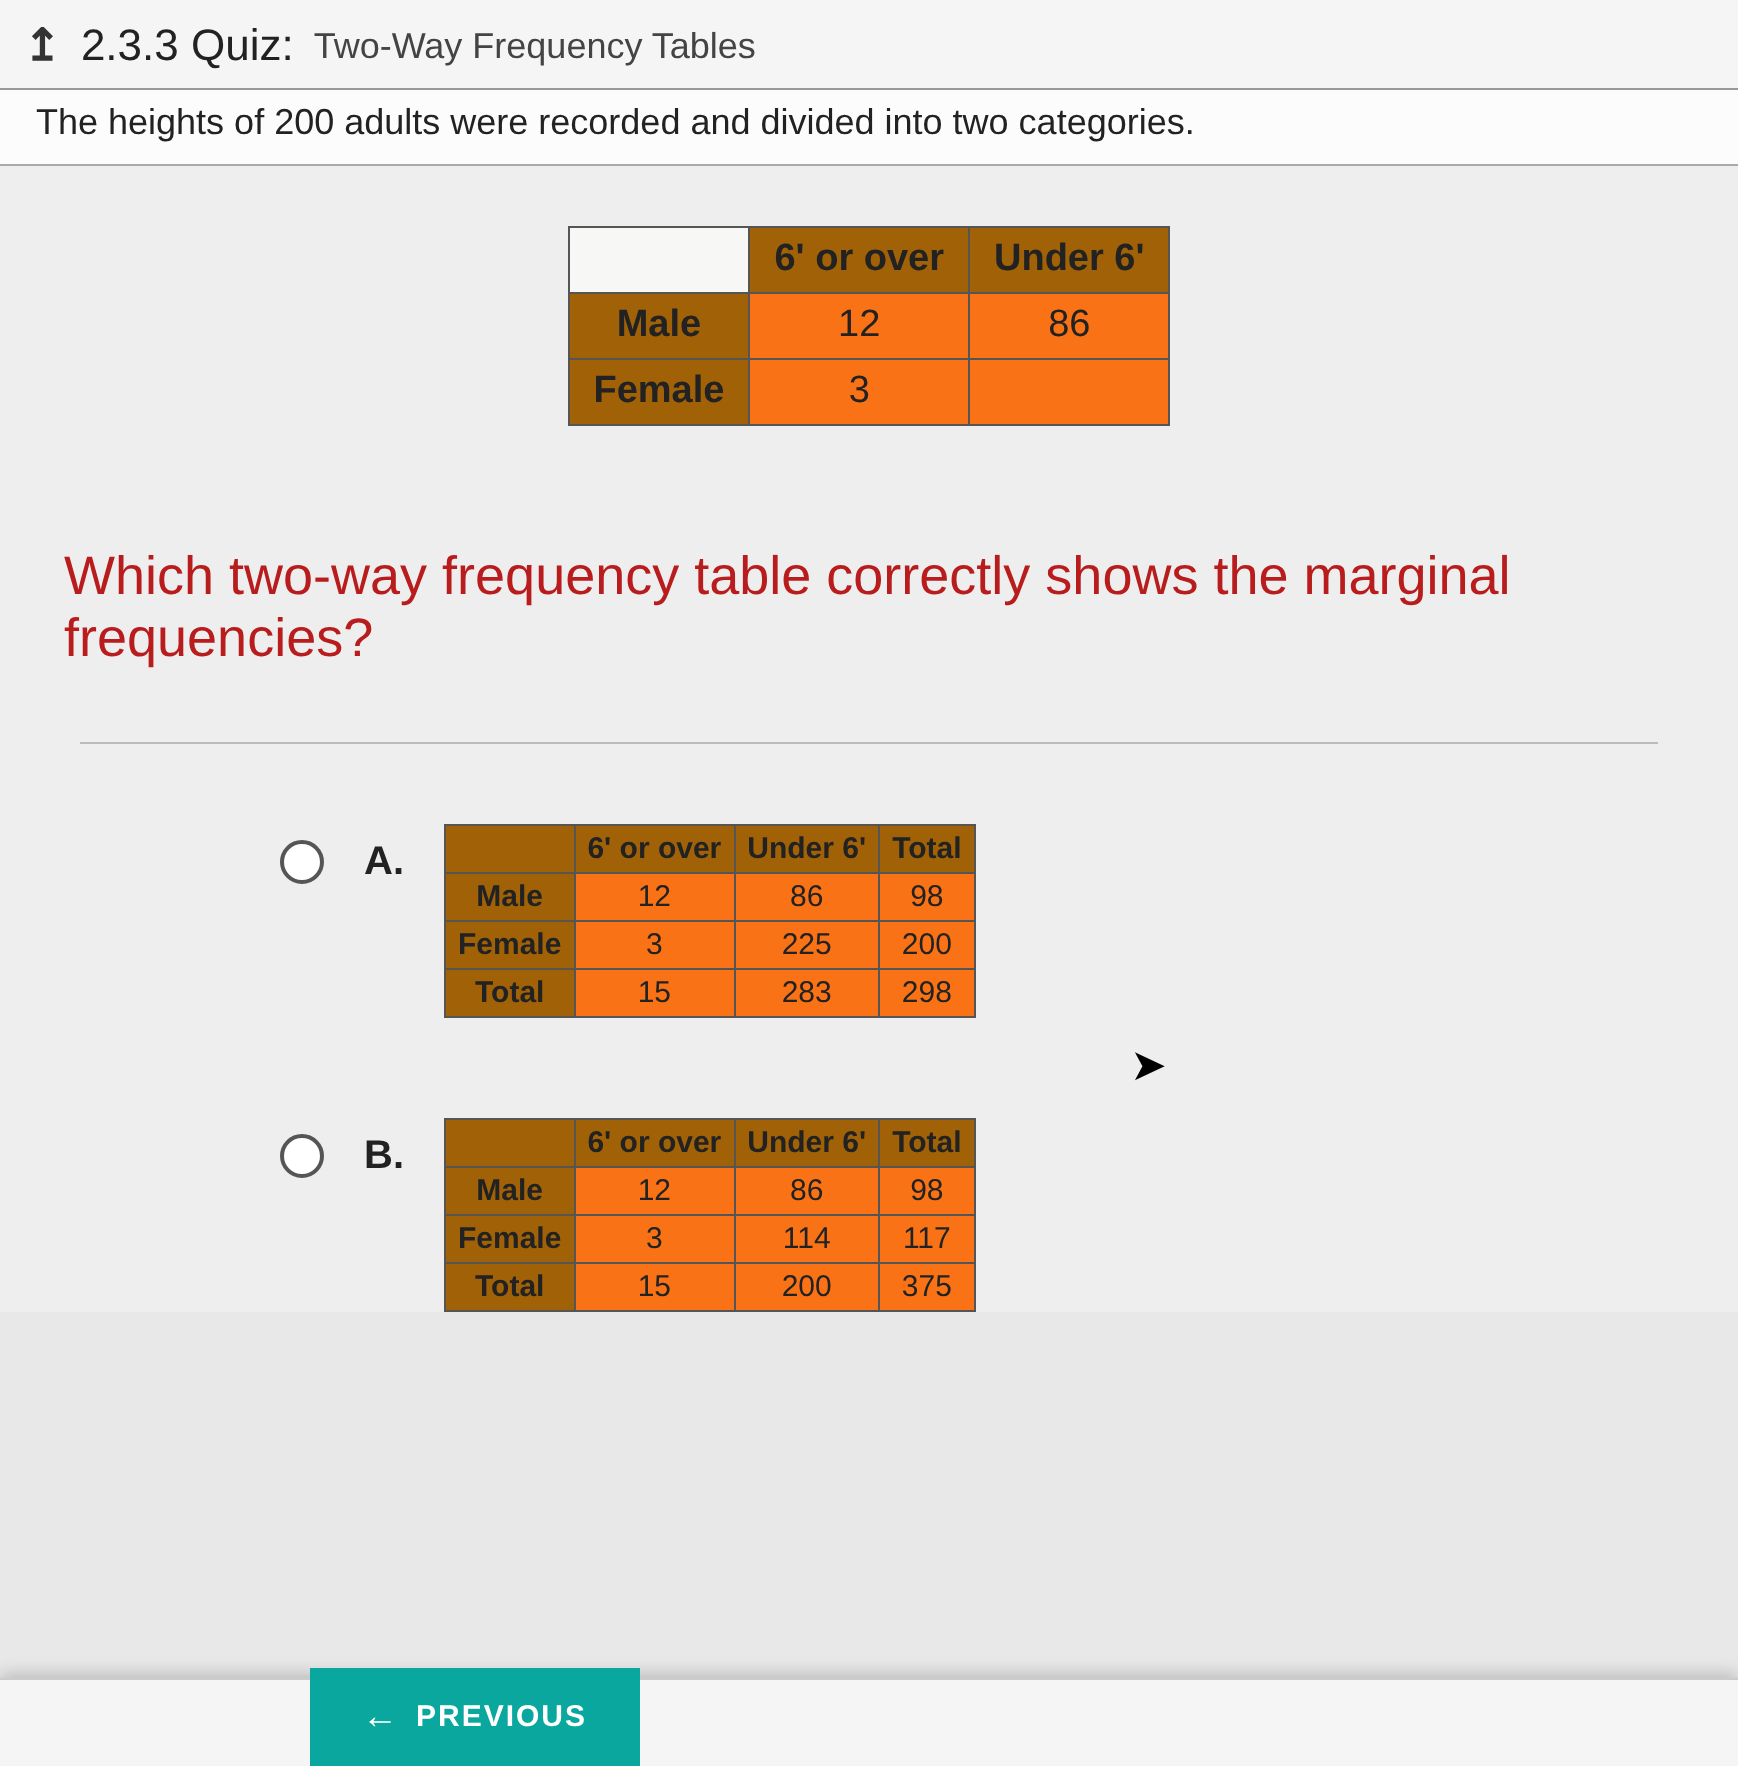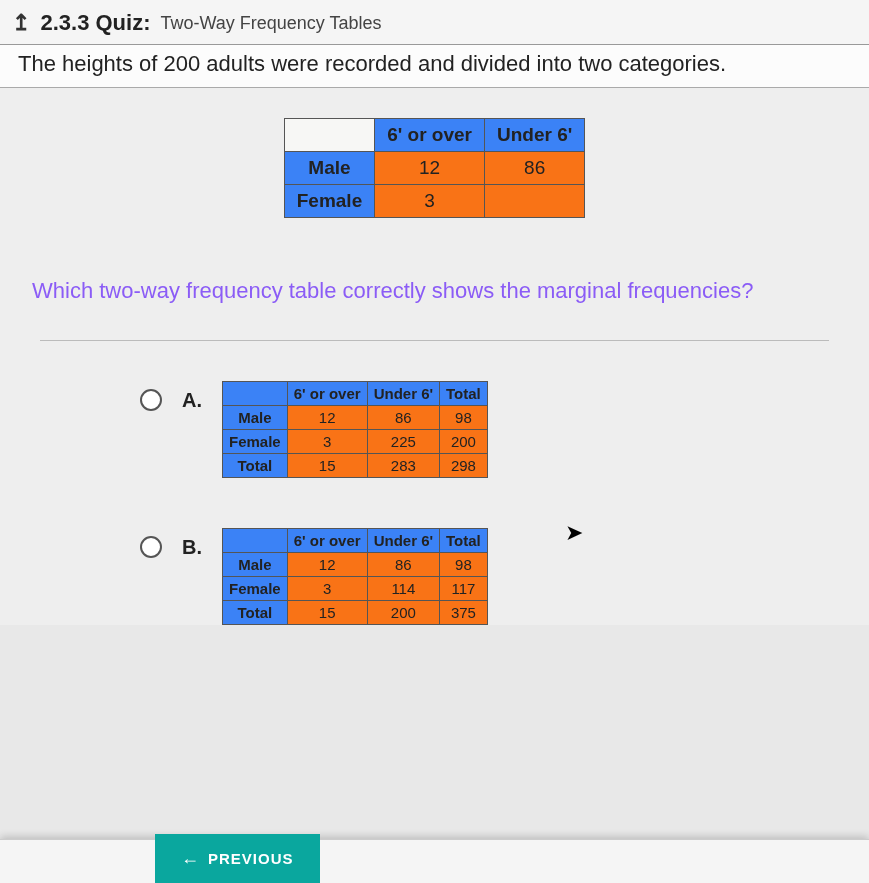--- a/index.html
+++ b/index.html
@@ -20,31 +20,31 @@
     align-items: center;
     gap: 10px;
   }
   .back-arrow {
     font-size: 22px;
     color: #333;
     font-weight: bold;
   }
   .quiz-id {
     font-size: 22px;
-    font-weight: bold;
+    font-weight: normal;
     color: #222;
   }
   .quiz-title {
     font-size: 18px;
     color: #444;
   }
   .question-bar {
     background: #fcfcfc;
     padding: 6px 18px 10px;
-    font-size: 22px;
+    font-size: 18px;
     color: #222;
     border-bottom: 1px solid #aaa;
   }
   .content {
     background: #eee;
     padding: 30px 20px 0;
   }
   .main-table-wrap {
     display: flex;
     justify-content: center;
@@ -55,30 +55,30 @@
   }
   table.freq td, table.freq th {
     border: 1px solid #555;
     padding: 5px 12px;
     text-align: center;
     font-size: 19px;
     color: #222;
     background: #f97316;
   }
   table.freq .hdr {
-    background: #3b82f6;
+    background: #a16207;
     font-weight: bold;
   }
   table.freq.small td, table.freq.small th {
     font-size: 15px;
     padding: 3px 6px;
   }
   .sub-question {
-    font-size: 22px;
-    color: #8b5cf6;
+    font-size: 27px;
+    color: #b91c1c;
     padding: 0 12px 20px;
     margin-top: 12px;
   }
   hr.thin {
     border: none;
     border-top: 1px solid #bbb;
     margin: 16px 20px 40px;
   }
   .options {
     padding-left: 120px;

